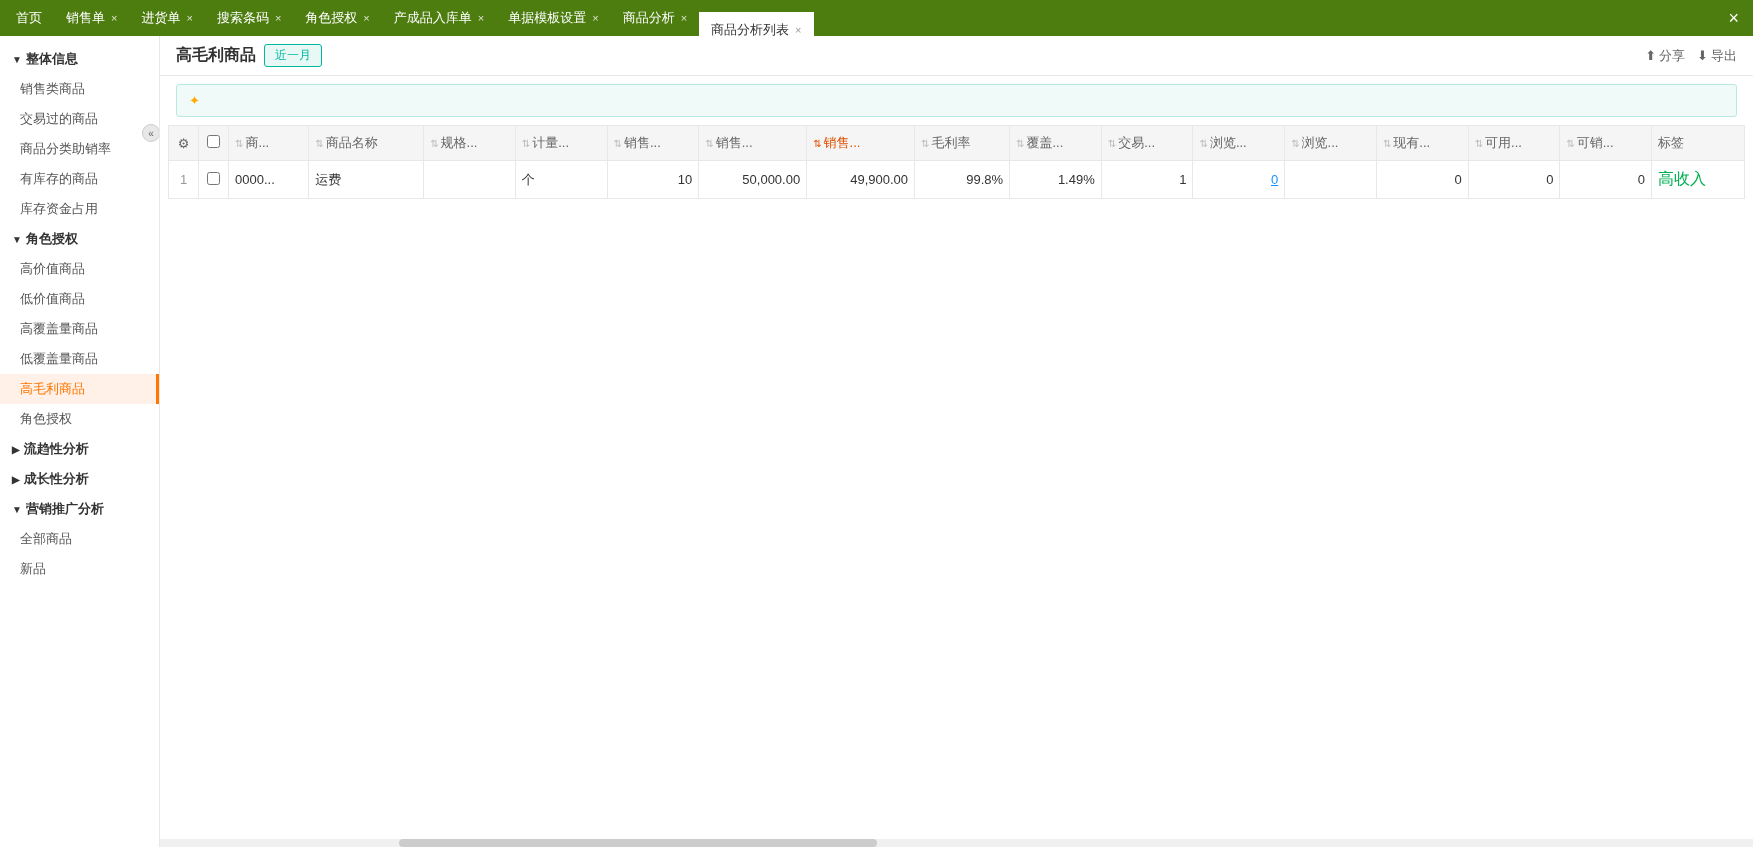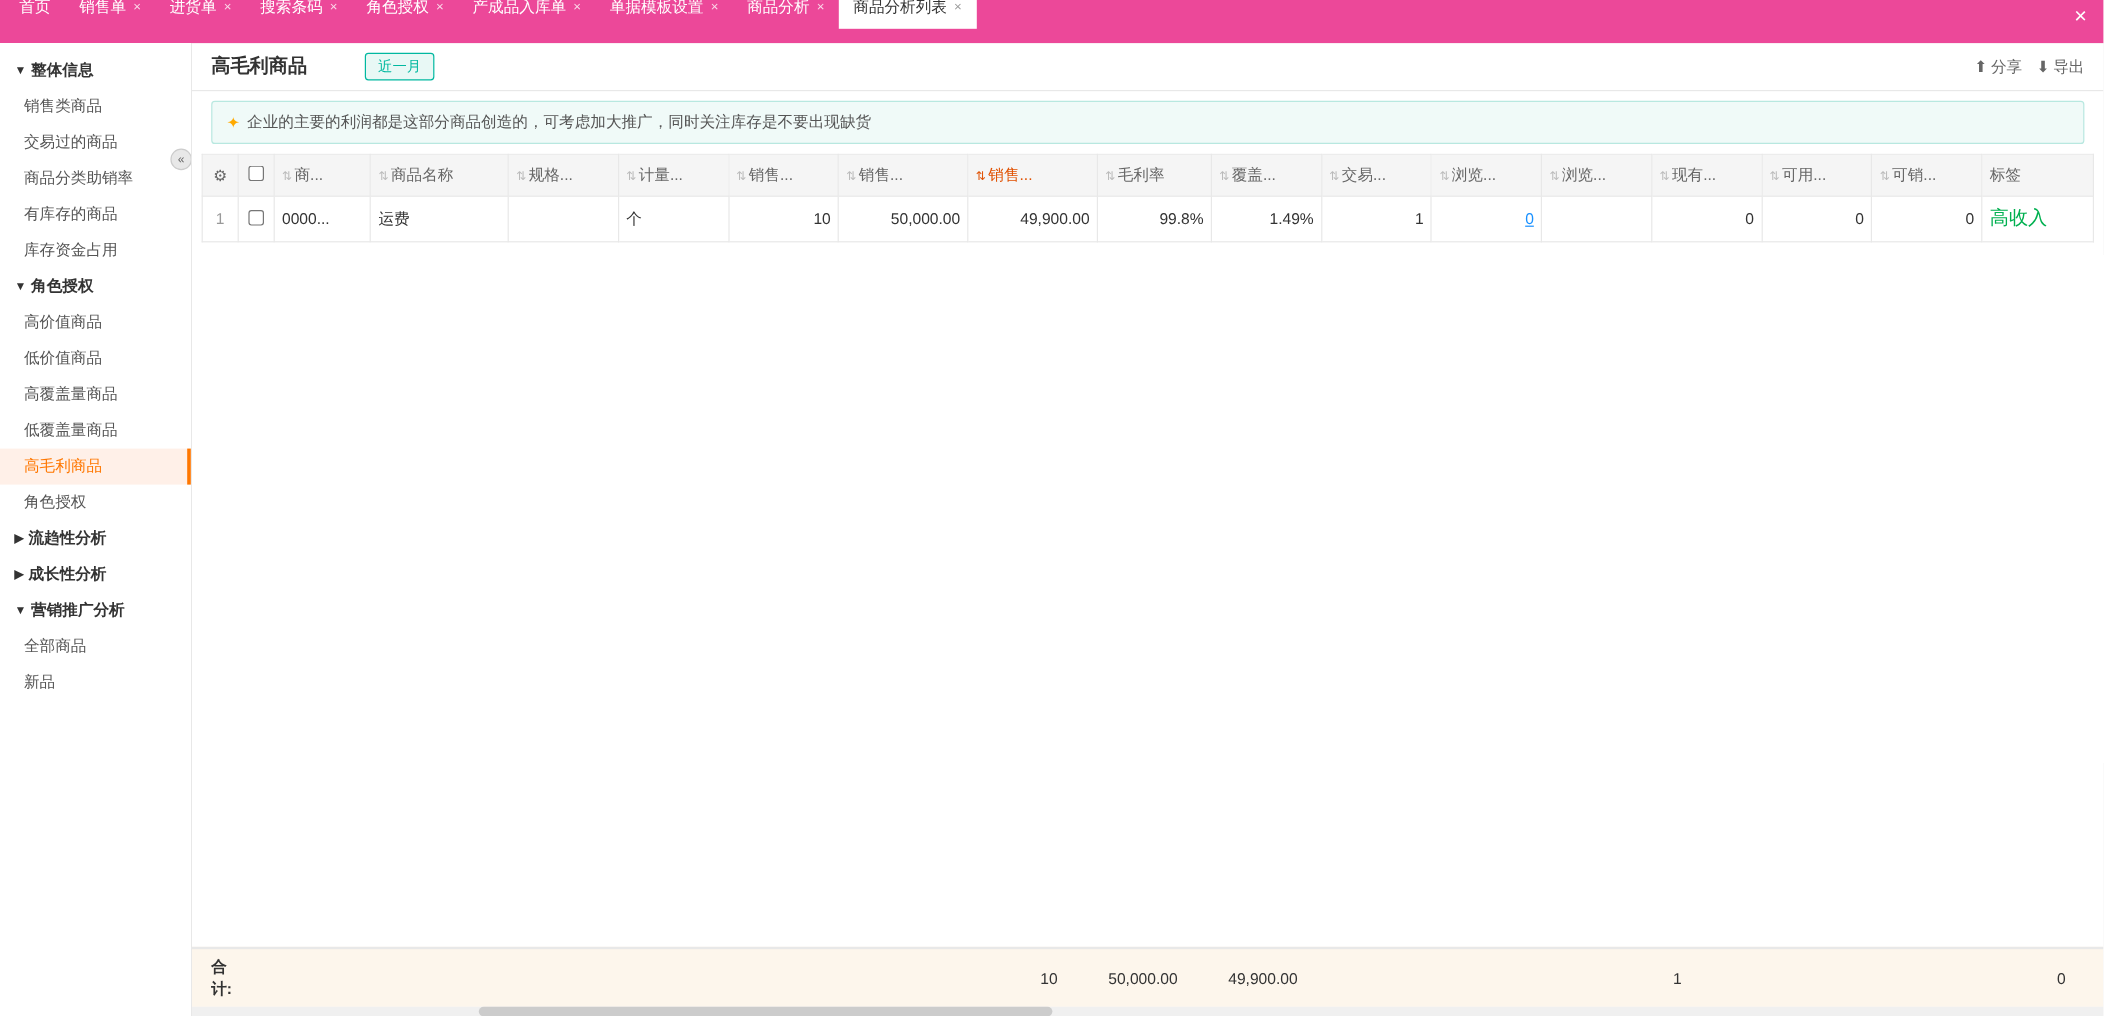--- a/index.html
+++ b/index.html
@@ -1,24 +1,24 @@
 <!DOCTYPE html>
 <html><head>
   <meta charset="utf-8">
   <style>
     * { box-sizing: border-box; margin: 0; padding: 0; font-family: 'Microsoft YaHei', Arial, sans-serif; font-size: 13px; }
     body { background: #f5f5f5; overflow: hidden; height: 847px; display: flex; flex-direction: column; }
 
     
     .top-nav {
-      background: #ec4899;
-      display: flex;
-      align-items: flex-end;
+      background: #4d7c0f;
+      display: flex;
+      align-items: center;
       height: 36px;
-      padding: 12px 4px;
+      padding: 0 4px;
       flex-shrink: 0;
     }
     .top-nav-item {
       color: #fff;
       padding: 0 12px;
       height: 36px;
       display: flex;
       align-items: center;
       cursor: pointer;
       white-space: nowrap;
@@ -111,21 +111,20 @@
       color: #333;
     }
     .filter-btn {
       background: #e8f8f5;
       border: 1px solid #00b8a0;
       color: #00b8a0;
       padding: 2px 10px;
       border-radius: 3px;
       cursor: pointer;
       font-size: 12px;
-      margin-left: 40px;
     }
     .search-box {
       display: flex;
       align-items: center;
       border: 1px solid #ddd;
       border-radius: 3px;
       padding: 2px 6px;
       flex: 1;
       max-width: 300px;
     }
@@ -371,21 +370,20 @@
         </div>
         <div class="action-btn">
           <span>⬇</span>
           <span>导出</span>
         </div>
       </div>
     </div>
 
     <div class="info-banner">
       <span class="info-icon">✦</span>
-      <span>企业的主要的利润都是这部分商品创造的，可考虑加大推广，同时关注库存是不要出现缺货</span>
     </div>
 
     <div class="table-wrap">
       <table>
         <thead>
           <tr>
             <th class="settings-cell">⚙</th>
             <th class="checkbox-cell"><input type="checkbox" style=""></th>
             <th><span class="col-sort">⇅</span><span>商...</span></th>
             <th><span class="col-sort">⇅</span><span>商品名称</span></th>
@@ -423,32 +421,18 @@
             <td class="num"><span></span></td>
             <td class="num"><span>0</span></td>
             <td class="num"><span>0</span></td>
             <td class="num"><span>0</span></td>
             <td><span class="tag-high">高收入</span></td>
           </tr>
         </tbody>
       </table>
     </div>
 
-    <div class="table-footer">
-      <span class="footer-label">合计:</span>
-      <span style="min-width:560px;"></span>
-      <span class="footer-cell">10</span>
-      <span class="footer-cell">50,000.00</span>
-      <span class="footer-cell">49,900.00</span>
-      <span style="min-width:90px;"></span>
-      <span style="min-width:90px;"></span>
-      <span class="footer-cell">1</span>
-      <span style="min-width:90px;"></span>
-      <span style="min-width:90px;"></span>
-      <span class="footer-cell">0</span>
-      <span class="footer-cell">0</span>
-    </div>
 
     <div class="bottom-scroll">
       <div class="bottom-scroll-thumb"></div>
     </div>
   </div>
 </div>
 
 </body></html>

